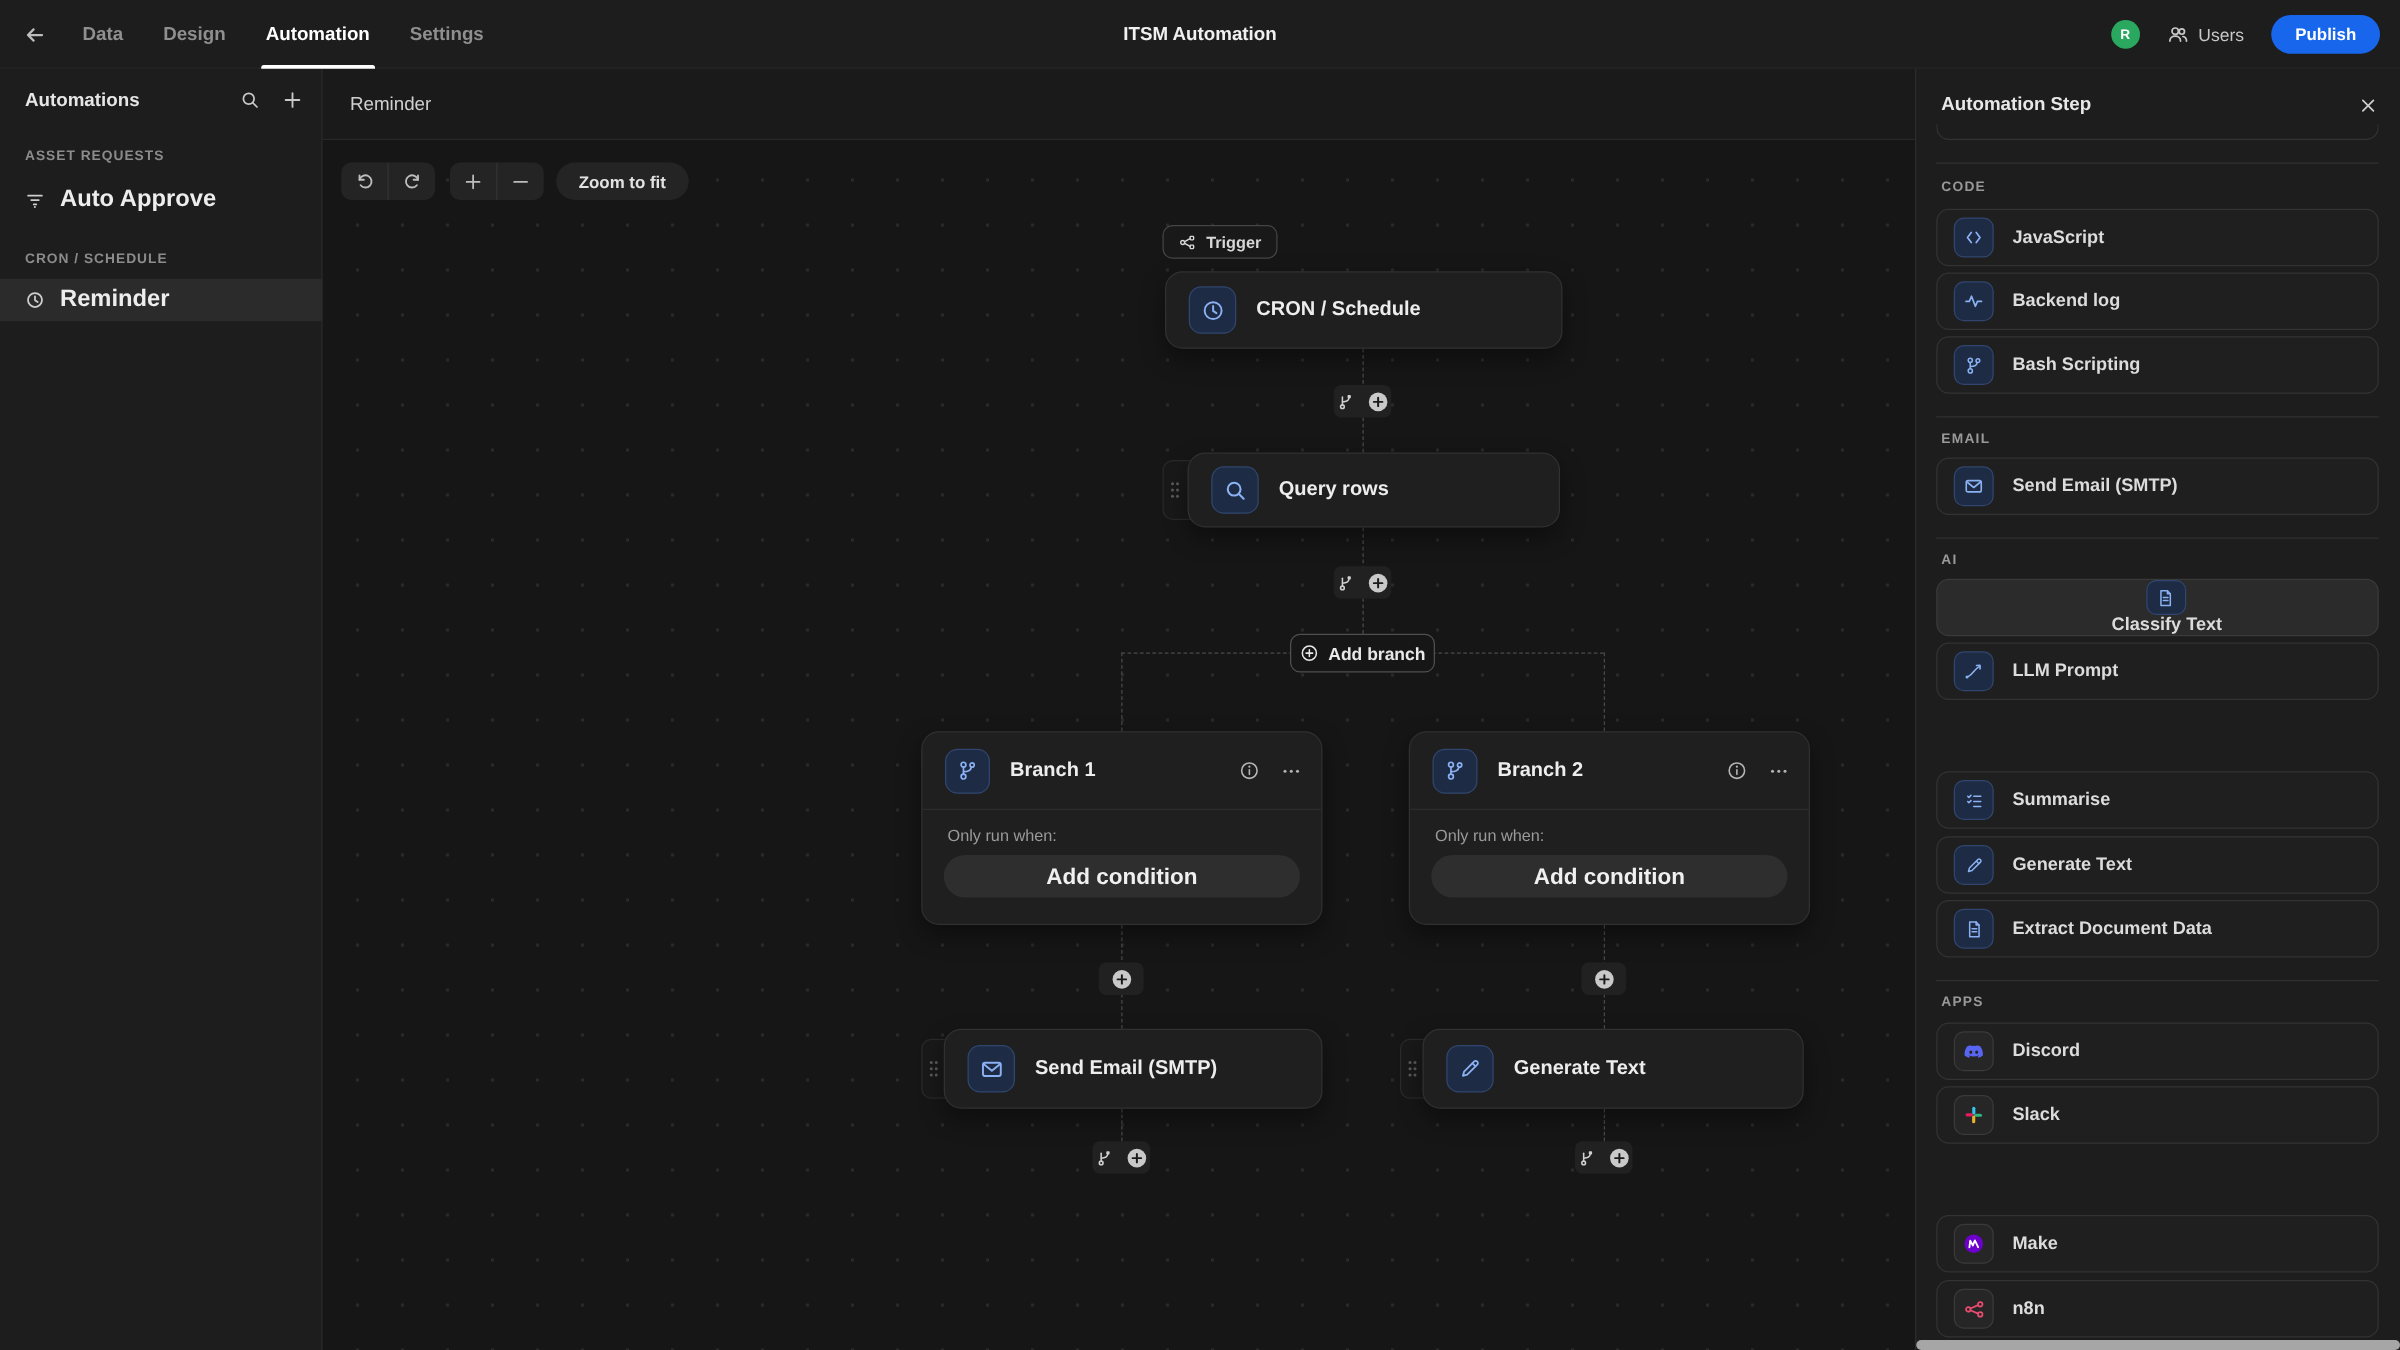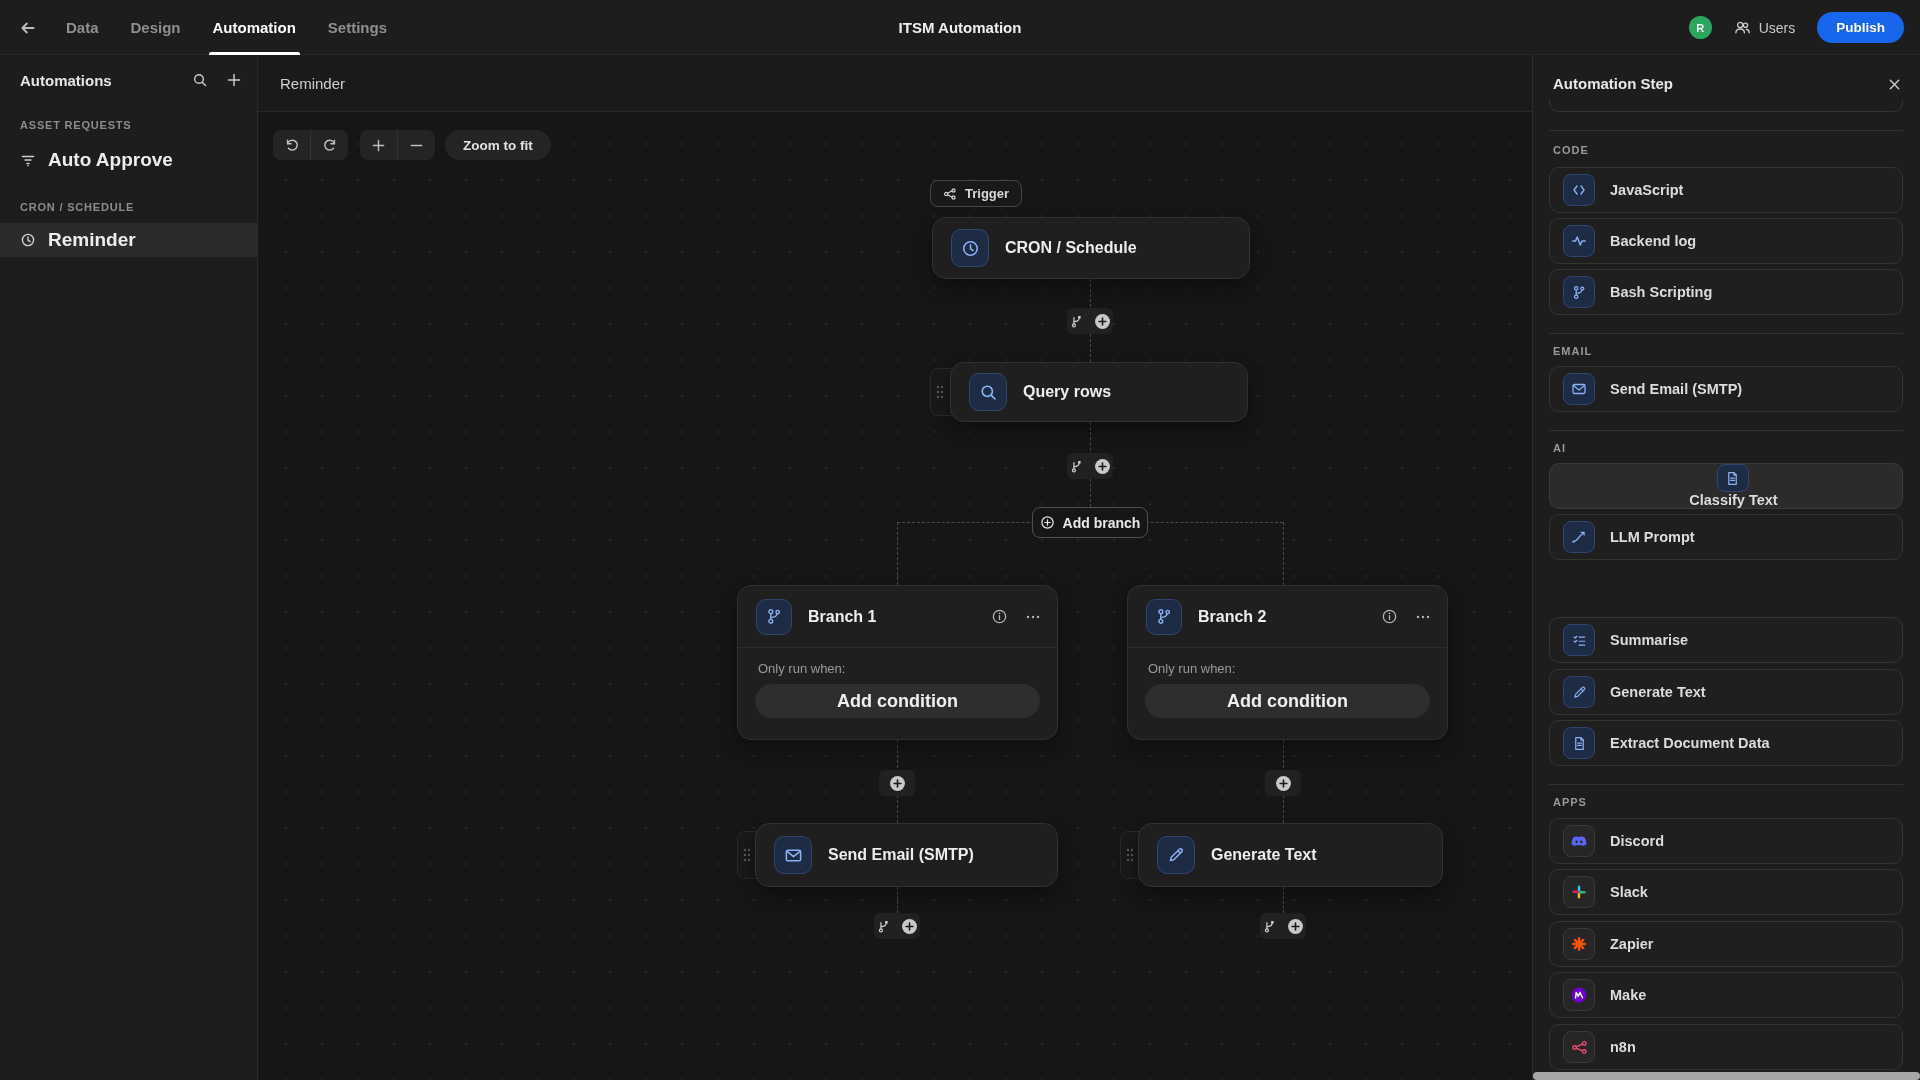--- a/index.html
+++ b/index.html
@@ -574,28 +574,20 @@
       <span class="p-icon app">
         <svg width="16" height="16" viewBox="0 0 16 16">
             <rect x="6.8" y="1.4" width="2.5" height="6.2" rx="1.25" fill="#36C5F0"></rect>
             <rect x="8.4" y="6.9" width="6.2" height="2.5" rx="1.25" fill="#2EB67D"></rect>
             <rect x="6.7" y="8.4" width="2.5" height="6.2" rx="1.25" fill="#ECB22E"></rect>
             <rect x="1.4" y="6.6" width="6.2" height="2.5" rx="1.25" fill="#E01E5A"></rect>
           </svg>
       </span>
       <span class="p-label">Slack</span>
     </div>
-    <div class="p-item" style="top:866px;">
-      <span class="p-icon app">
-        <svg width="16" height="16" viewBox="0 0 16 16" stroke="#FF4F00" stroke-width="2.4" stroke-linecap="round">
-            <path d="M8 2.2v11.6M2.2 8h11.6M3.9 3.9l8.2 8.2M12.1 3.9l-8.2 8.2"></path>
-          </svg>
-      </span>
-      <span class="p-label">Zapier</span>
-    </div>
     <div class="p-item" style="top:917px;">
       <span class="p-icon app">
         <svg width="18" height="18" viewBox="0 0 16 16">
             <circle cx="8" cy="8" r="6.6" fill="#6D00CC"></circle>
             <path d="M4.9 10.6 5.5 5.8l1.9 3.4 1.4-3.6 2.3 4.8" fill="none" stroke="#fff" stroke-width="1.3" stroke-linecap="round" stroke-linejoin="round"></path>
           </svg>
       </span>
       <span class="p-label">Make</span>
     </div>
     <div class="p-item" style="top:969px;">

